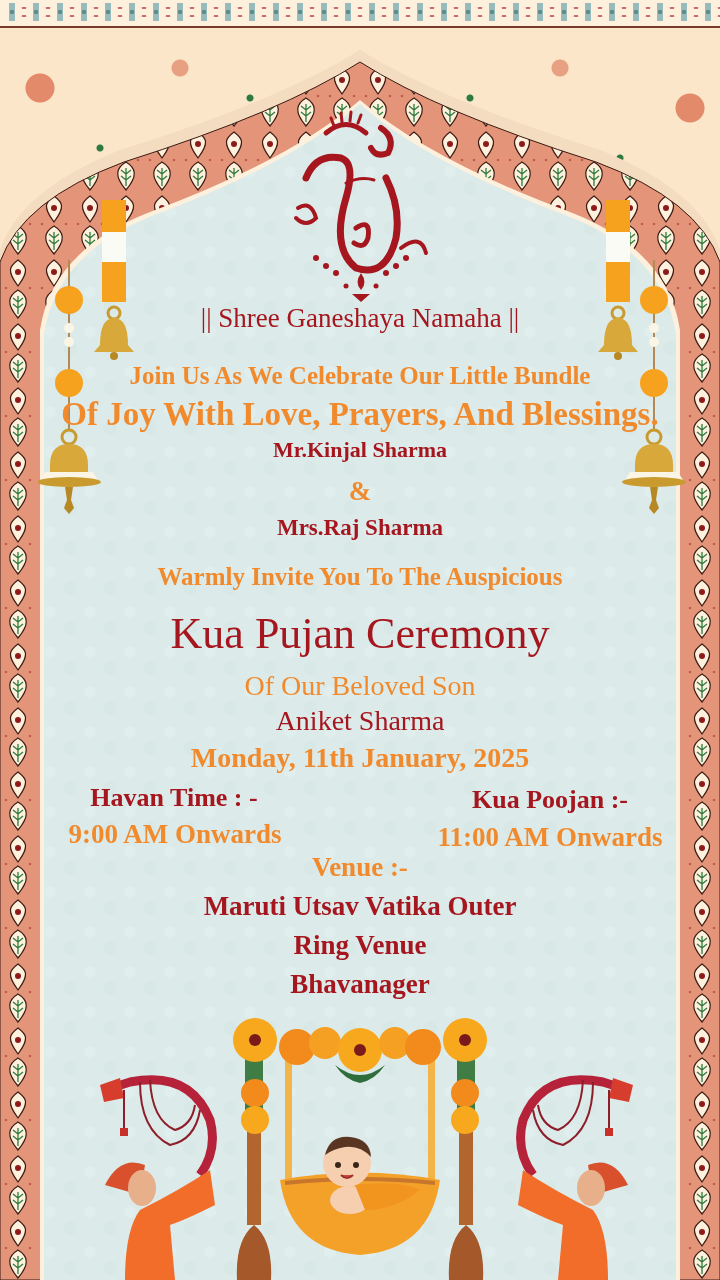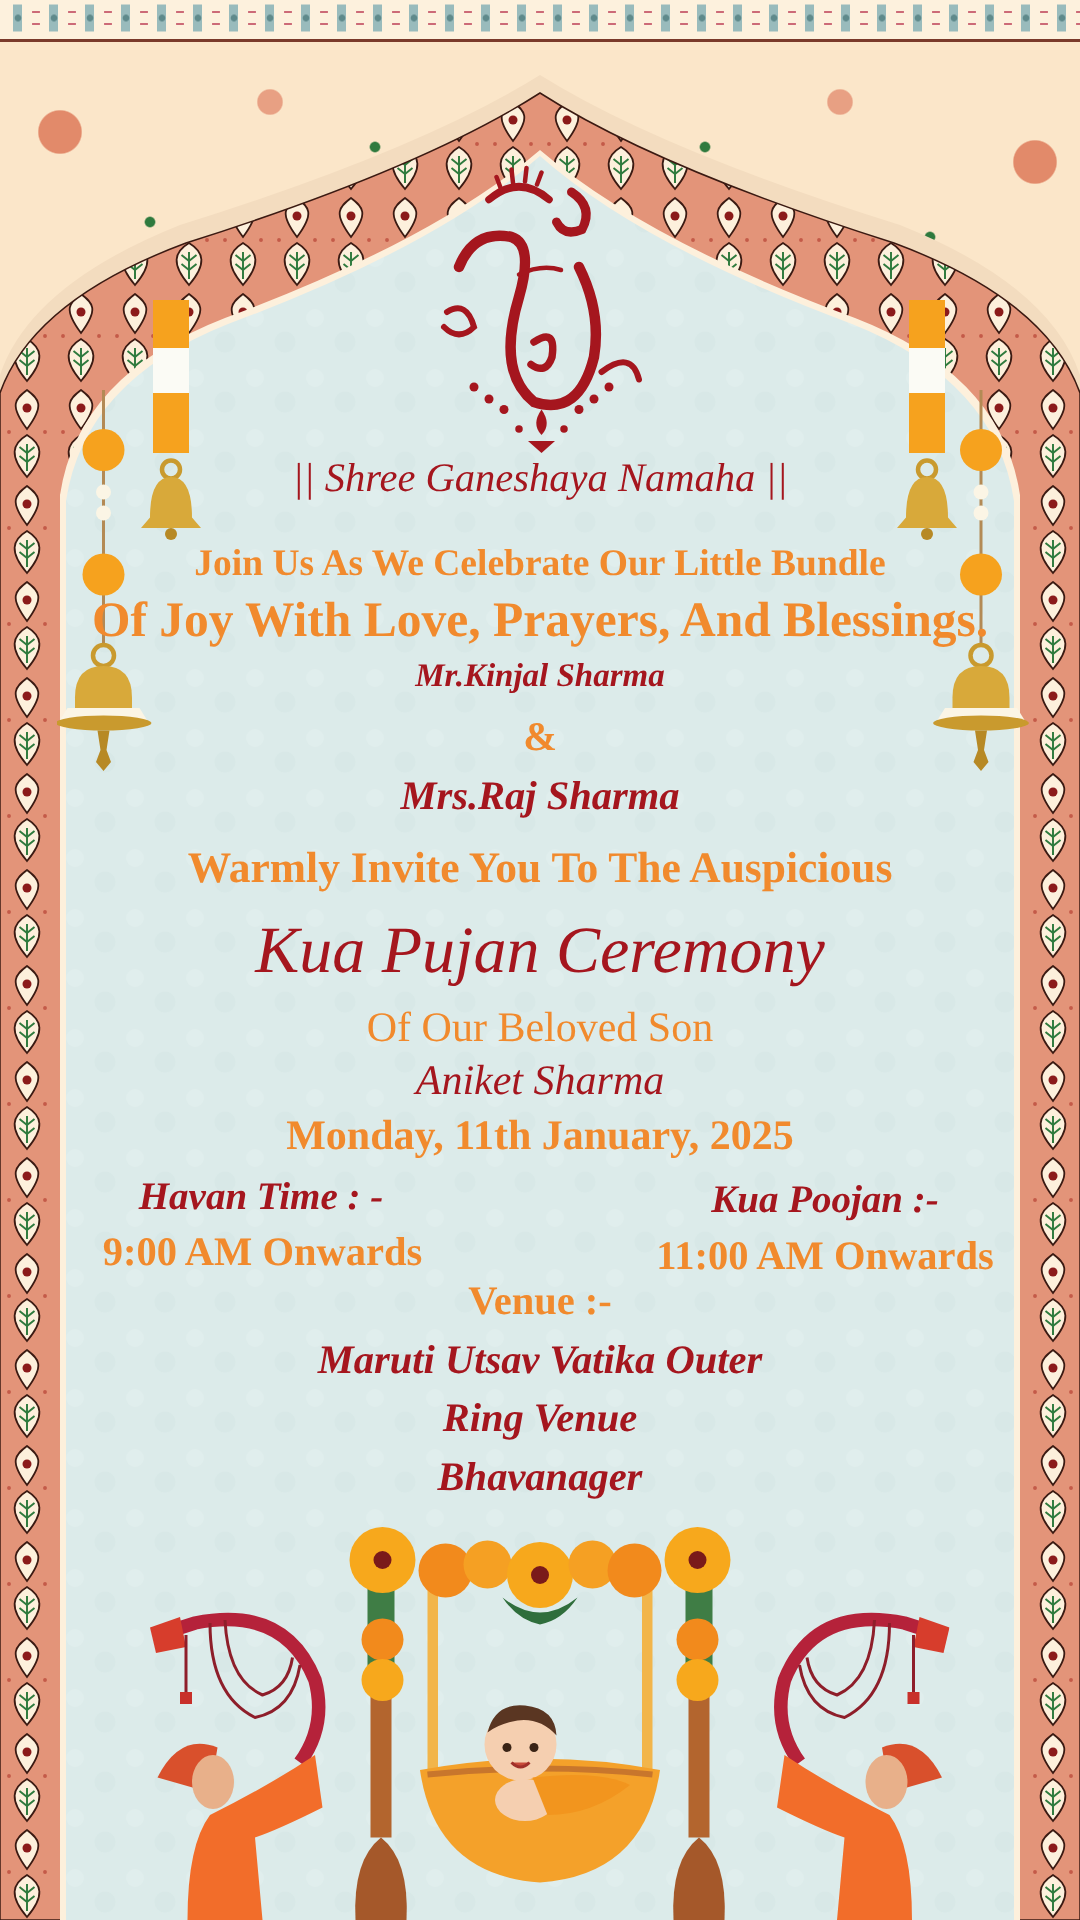--- a/index.html
+++ b/index.html
@@ -28,21 +28,21 @@
       radial-gradient(circle at 100px 120px, #2f7a3e 0 3px, transparent 4px),
       radial-gradient(circle at 620px 130px, #2f7a3e 0 3px, transparent 4px),
       #fbe6c9; }
 
   
   .arch-band { position:absolute; left:0; top:40px; width:720px; height:1240px; }
   .arch-band svg { width:100%; height:100%; display:block; }
 
   .content { position:absolute; left:0; top:0; width:720px; height:1280px; }
   .t { position:absolute; left:0; width:720px; text-align:center; white-space:nowrap; }
-  .maroon { color:#a5161e;font-style:italic; }
+  .maroon { color:#a5161e; }
   .orange { color:#f18a2d; }
   .bold { font-weight:bold; }
 
   .ganesh { position:absolute; left:286px; top:108px; width:150px; height:195px; }
 
   .bell-group { position:absolute; }
   .deco { position:absolute; }
 </style>
 </head>
 <body>
@@ -154,22 +154,22 @@
       <path d="M54 287 L62 287 L60 300 L63 308 L58 314 L53 308 L56 300 Z" fill="#b78925"></path>
     </svg>
   </div>
 
   <div class="content">
     <div class="t maroon" style="top:303px;font-size:27px;">|| Shree Ganeshaya Namaha ||</div>
     <div class="t orange bold" style="top:362px;font-size:25px;">Join Us As We Celebrate Our Little Bundle</div>
     <div class="t orange bold" style="top:396px;font-size:33px;">Of Joy With Love, Prayers, And Blessings.</div>
     <div class="t maroon bold" style="top:437px;font-size:22px;">Mr.Kinjal Sharma</div>
     <div class="t orange bold" style="top:476px;font-size:27px;">&amp;</div>
-    <div class="t maroon bold" style="top:515px;font-size:27px;">Mrs.Raj Sharma</div>
-    <div class="t orange bold" style="top:563px;font-size:29px;">Warmly Invite You To The Auspicious</div>
+    <div class="t maroon bold" style="top:515px;font-size:23px;">Mrs.Raj Sharma</div>
+    <div class="t orange bold" style="top:563px;font-size:25px;">Warmly Invite You To The Auspicious</div>
     <div class="t maroon" style="top:608px;font-size:44px;">Kua Pujan Ceremony</div>
     <div class="t orange" style="top:670px;font-size:28px;">Of Our Beloved Son</div>
     <div class="t maroon" style="top:705px;font-size:28px;">Aniket Sharma</div>
     <div class="t orange bold" style="top:742px;font-size:28px;">Monday, 11th January, 2025</div>
 
     <div class="t maroon bold" style="top:783px;left:-186px;font-size:26px;">Havan Time : -</div>
     <div class="t orange bold" style="top:819px;left:-185px;font-size:27px;">9:00 AM Onwards</div>
     <div class="t maroon bold" style="top:785px;left:190px;font-size:26px;">Kua Poojan :-</div>
     <div class="t orange bold" style="top:822px;left:190px;font-size:27px;">11:00 AM Onwards</div>
 

